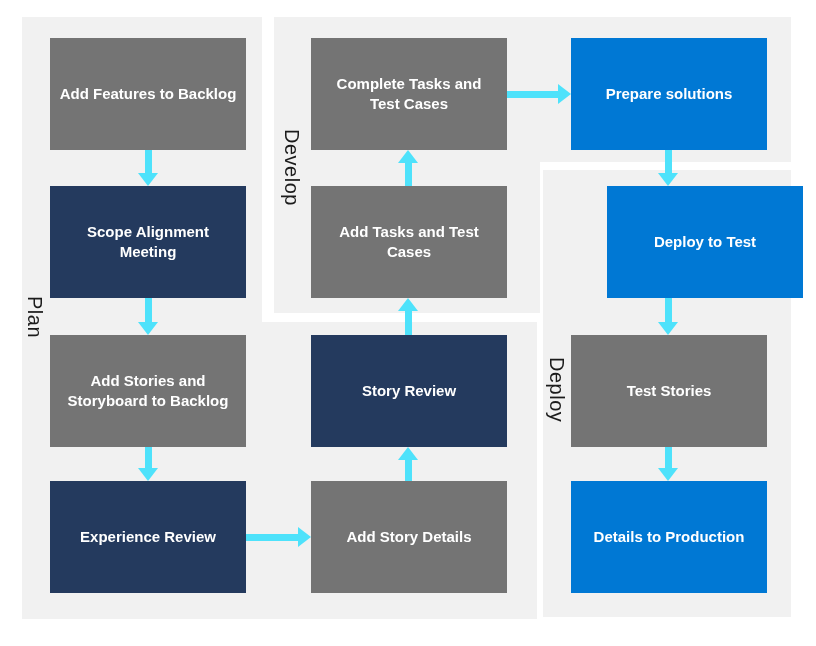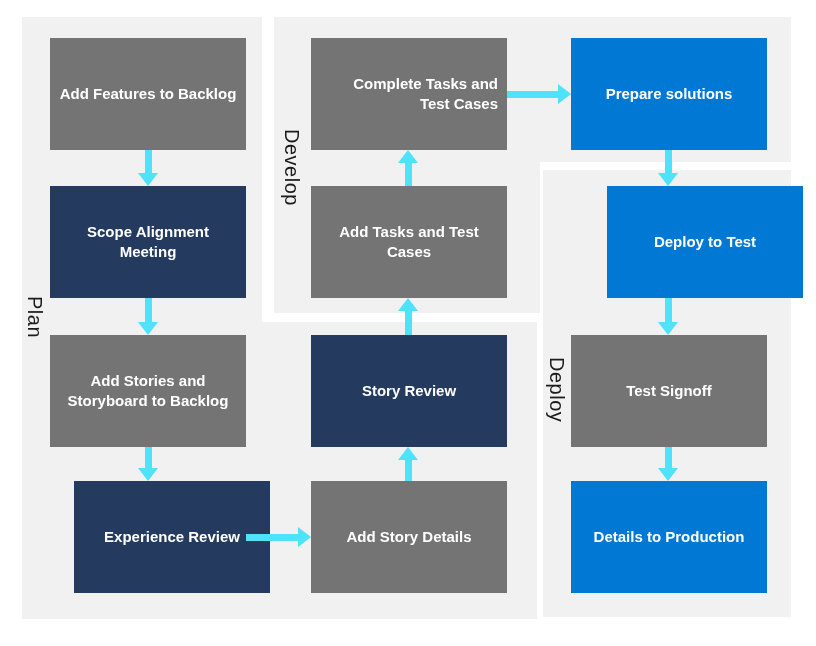--- a/index.html
+++ b/index.html
@@ -61,45 +61,45 @@
 
   <div class="node navy" style="left:50px;top:186px;">
       <span>Scope Alignment Meeting</span>
     </div>
   <div class="node gray" style="left:50px;top:38px;">
       <span>Add Features to Backlog</span>
     </div>
   <div class="node gray" style="left:50px;top:335px;">
       <span>Add Stories and Storyboard to Backlog</span>
     </div>
-  <div class="node navy" style="left:50px;top:481px;margin-left:24px;">
+  <div class="node navy" style="left:50px;top:481px;">
       <span>Experience Review</span>
     </div>
 
-  <div class="node gray" style="left:311px;top:38px;text-align:right;">
+  <div class="node gray" style="left:311px;top:38px;">
       <span>Complete Tasks and Test Cases</span>
     </div>
   <div class="node navy" style="left:311px;top:335px;">
       <span>Story Review</span>
     </div>
   <div class="node gray" style="left:311px;top:186px;">
       <span>Add Tasks and Test Cases</span>
     </div>
   <div class="node gray" style="left:311px;top:481px;">
       <span>Add Story Details</span>
     </div>
 
   <div class="node blue" style="left:571px;top:38px;justify-content:center;">
       <span>Prepare solutions</span>
     </div>
   <div class="node blue" style="left:571px;top:186px;margin-left:36px;">
       <span>Deploy to Test</span>
     </div>
   <div class="node gray" style="left:571px;top:335px;">
-      <span>Test Signoff</span>
+      <span>Test Stories</span>
     </div>
   <div class="node blue" style="left:571px;top:481px;">
       <span>Details to Production</span>
     </div>
 
   <div class="arrow v down" style="left:138px;top:150px;height:36px;">
       <div class="shaft"></div>
       <div class="head"></div>
     </div>
   <div class="arrow v down" style="left:138px;top:298px;height:37px;">

